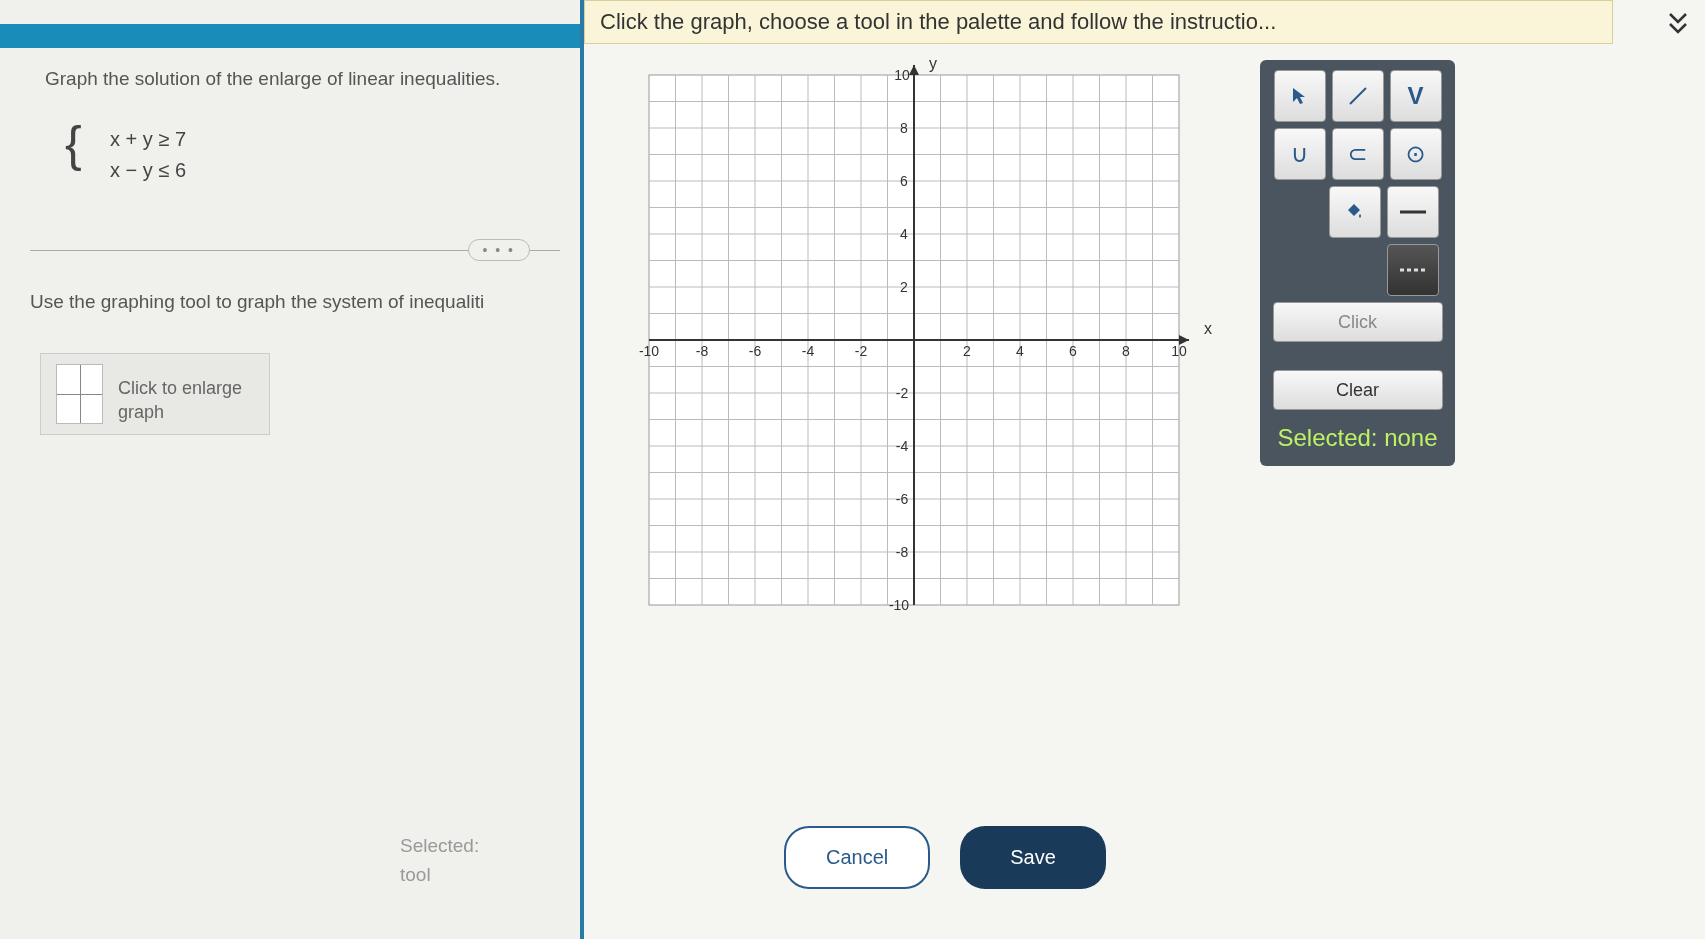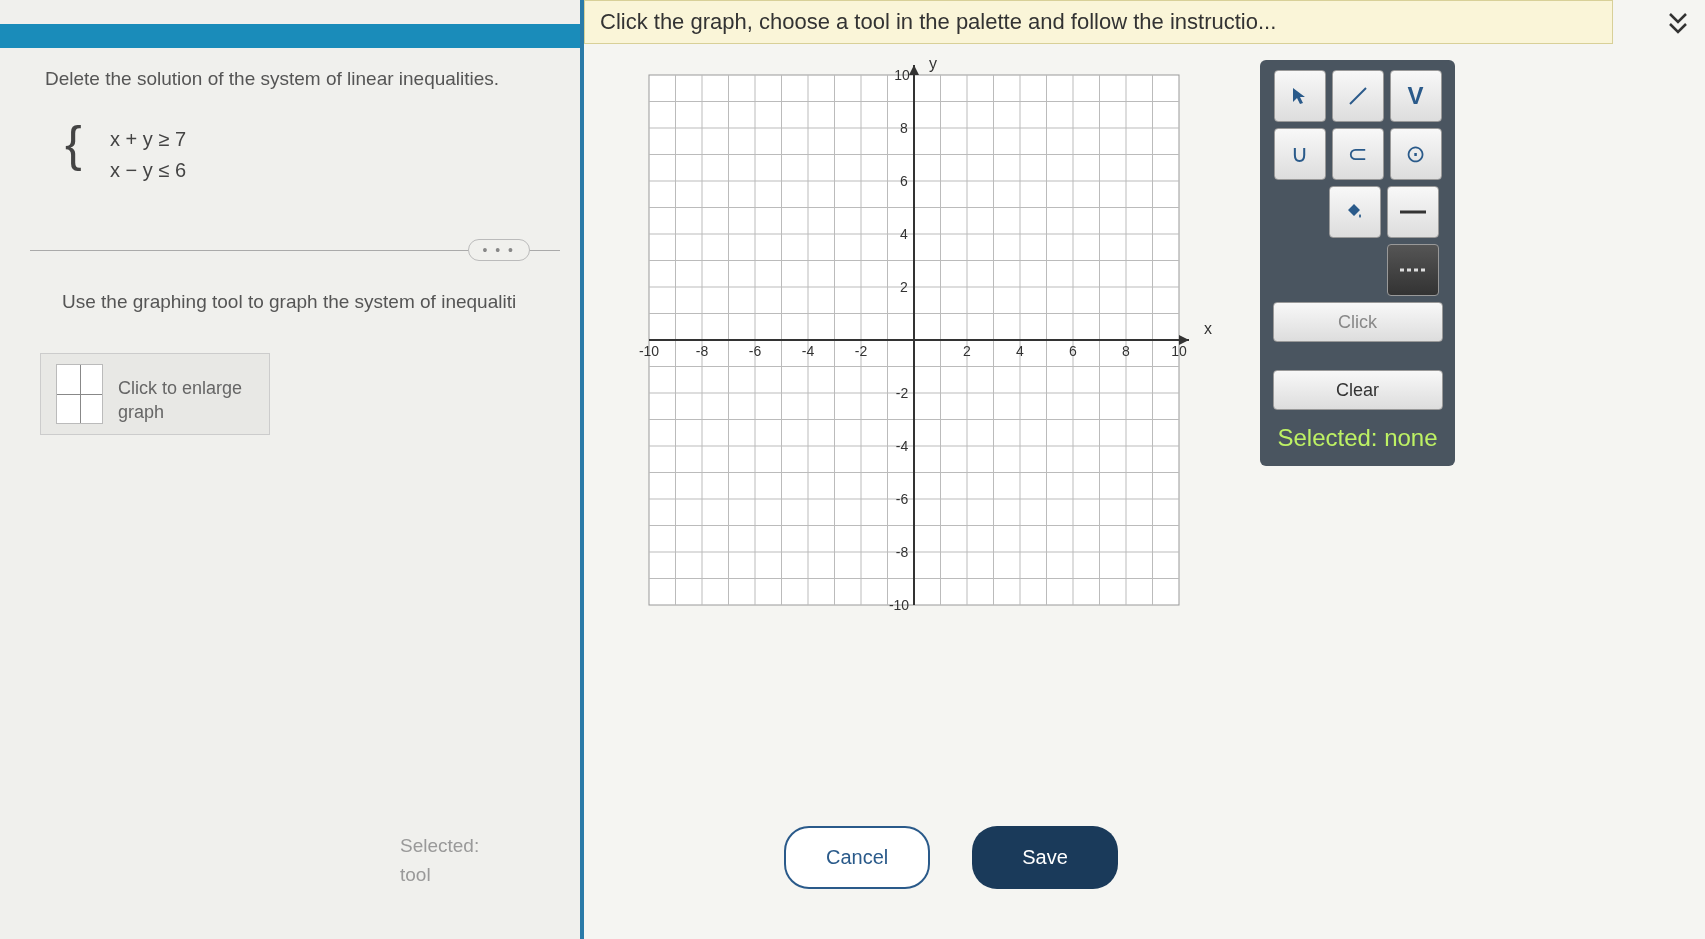--- a/index.html
+++ b/index.html
@@ -60,21 +60,20 @@
       border-radius: 12px;
       padding: 2px 14px;
       color: #888;
       font-size: 14px;
       letter-spacing: 2px;
     }
     .instruction-text {
       color: #555;
       font-size: 19px;
       padding: 20px 30px 20px 30px;
-      margin-left: 32px;
     }
     .enlarge-box {
       display: flex;
       align-items: flex-end;
       margin: 20px 40px;
       background: #e8e8e5;
       border: 1px solid #ccc;
       width: 230px;
       padding: 10px 15px;
       cursor: pointer;
@@ -198,21 +197,21 @@
       color: #bef264;
       font-size: 24px;
       text-align: center;
       padding: 8px 0 4px 0;
     }
     .bottom-buttons {
       position: absolute;
       bottom: 50px;
       left: 200px;
       display: flex;
-      gap: 42px;
+      gap: 30px;
     }
     .btn-cancel {
       background: #fff;
       border: 2px solid #2a5a8a;
       color: #2a5a8a;
       border-radius: 25px;
       padding: 10px 40px;
       font-size: 20px;
       cursor: pointer;
     }
@@ -232,21 +231,21 @@
       font-size: 28px;
       color: #333;
       cursor: pointer;
     }
   </style>
 </head>
 <body>
 
 <div class="left-panel">
   <div class="top-bar"></div>
-  <div class="question-text">Delete the solution of the system of linear inequalities.</div>
+  <div class="question-text">Graph the solution of the enlarge of linear inequalities.</div>
   <div class="equation-block">
     <span class="brace">{</span>
     <div class="eq-line">x + y ≥ 7</div>
     <div class="eq-line">x − y ≤ 6</div>
   </div>
   <div class="divider-row">
     <div class="divider-dots">• • •</div>
   </div>
   <div class="instruction-text">Use the graphing tool to graph the system of inequaliti</div>
   <div class="enlarge-box">

